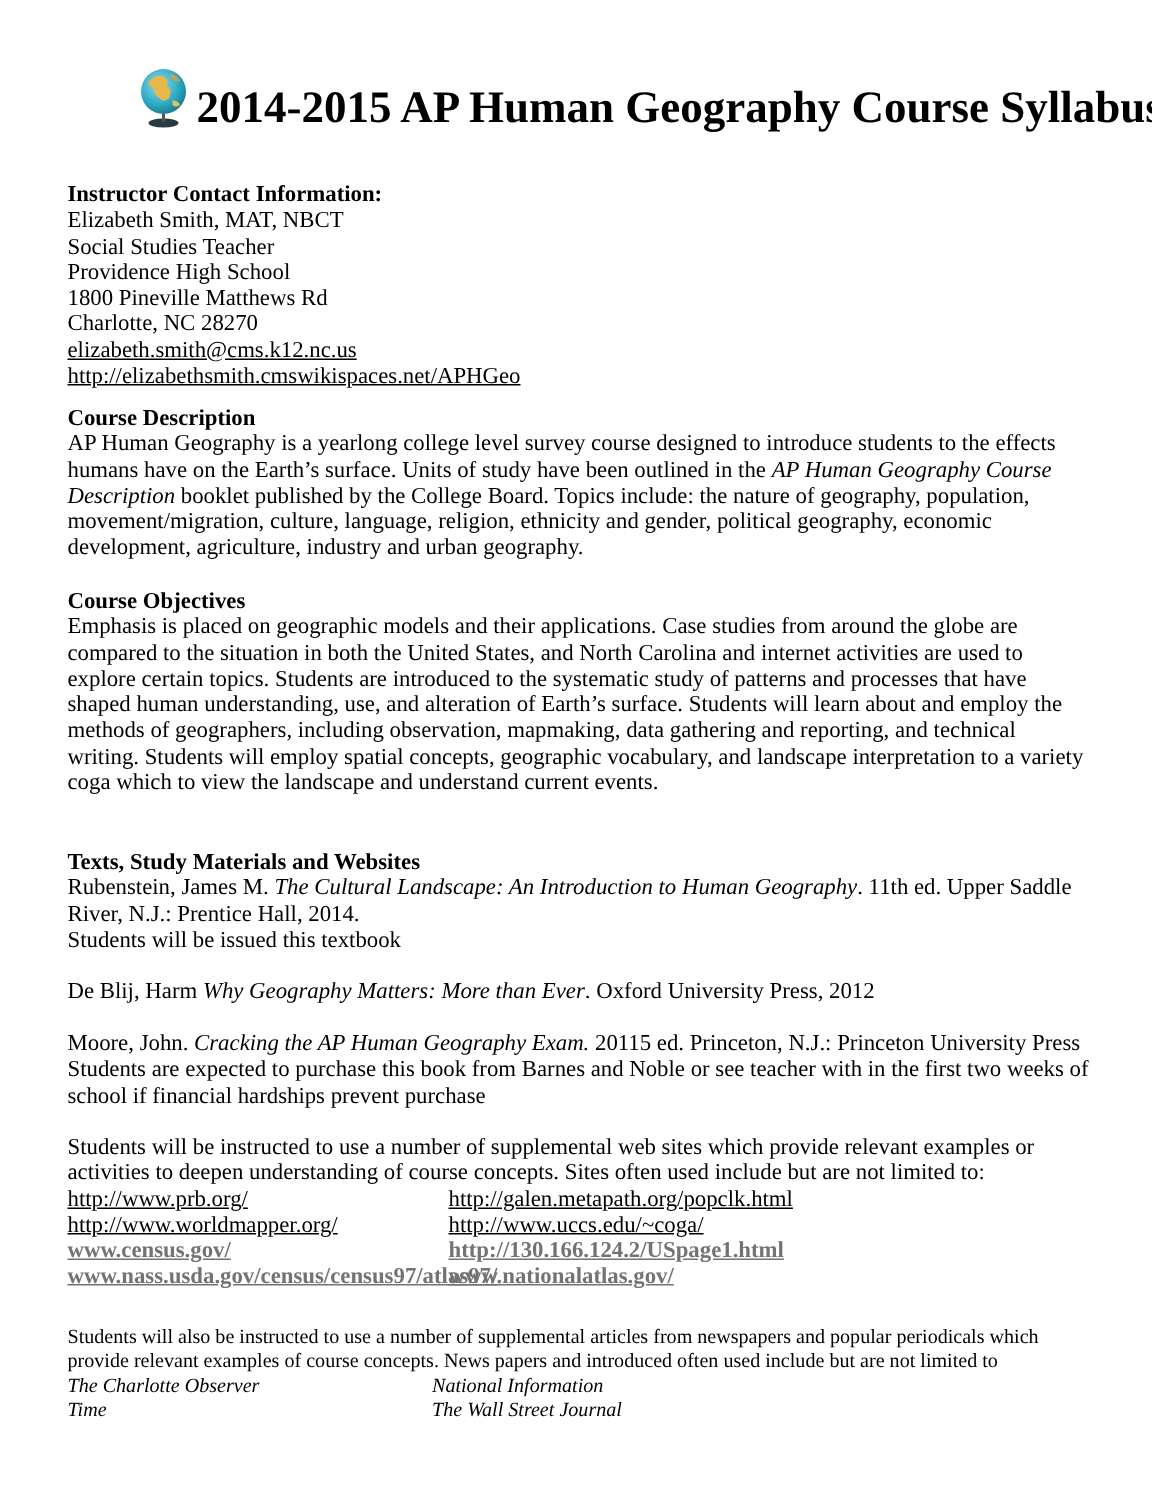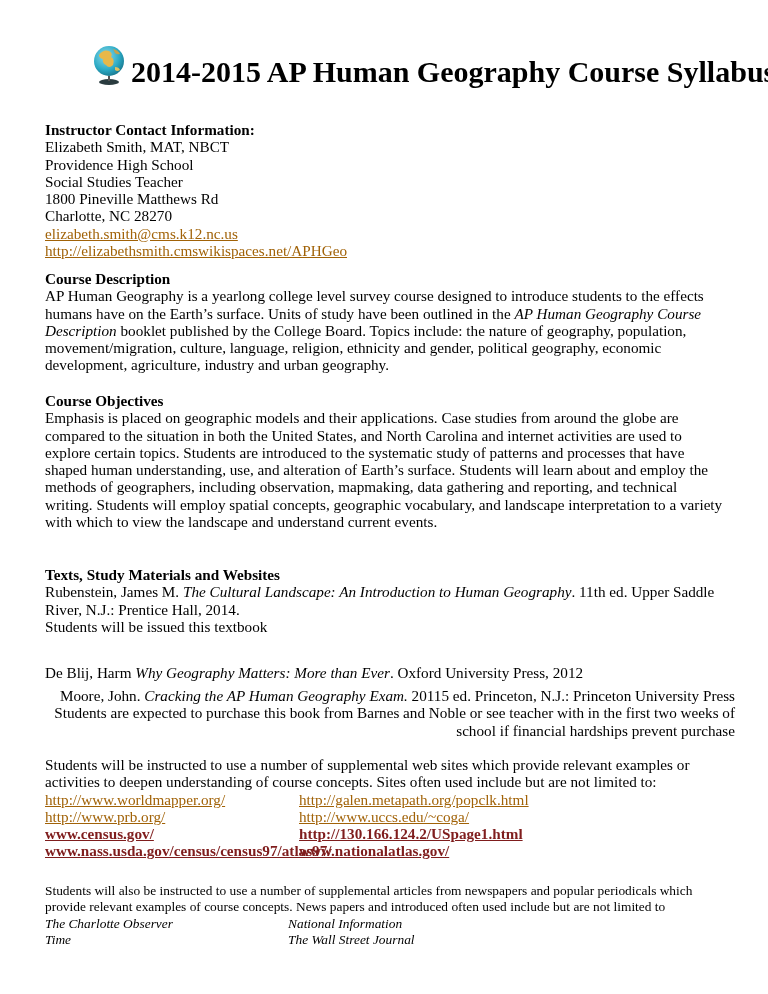--- a/index.html
+++ b/index.html
@@ -12,22 +12,22 @@
     }
     .title-row { position: absolute; left: 93px; top: 43px; height: 46px; width: 650px; }
     .globe { position: absolute; left: 0; top: 0; width: 34px; height: 44px; }
     .title {
       position: absolute; left: 38px; top: 15px;
       font-weight: bold; font-size: 30px; line-height: 28px; white-space: nowrap;
     }
     .section { position: absolute; left: 45px; width: 690px; }
     .bold { font-weight: bold; }
     .line { display: block; white-space: nowrap; }
-    a { color: #a16207; text-decoration: underline; }
-    a.strong { font-weight: bold; color: #7f1d1d; }
+    a { color: #000000; text-decoration: underline; }
+    a.strong { font-weight: bold; color: #737373; }
     .cols { position: relative; }
     .col-left { position: absolute; left: 0; }
     .col-right { position: absolute; left: 254px; }
     .small { font-size: 13.4px; line-height: 16.3px; }
     .small .col-right { left: 243px; }
     i { font-style: italic; }
   </style>
 </head>
 <body>
 
@@ -46,22 +46,22 @@
     <path d="M22 24 Q26 24 27 27 Q24 29 22 27 Z" fill="#e0c060"></path>
     <ellipse cx="16" cy="39" rx="10" ry="3" fill="#2a3b3f"></ellipse>
     <rect x="15" y="33" width="2" height="5" fill="#555"></rect>
   </svg>
   <div class="title">2014-2015 AP Human Geography Course Syllabus</div>
 </div>
 
 <div class="section" style="top:121px;">
   <span class="line bold">Instructor Contact Information:</span>
   <span class="line">Elizabeth Smith, MAT, NBCT</span>
+  <span class="line">Social Studies Teacher</span>
   <span class="line">Providence High School</span>
-  <span class="line">Social Studies Teacher</span>
   <span class="line">1800 Pineville Matthews Rd</span>
   <span class="line">Charlotte, NC 28270</span>
   <span class="line"><a>elizabeth.smith@cms.k12.nc.us</a></span>
   <span class="line"><a>http://elizabethsmith.cmswikispaces.net/APHGeo</a></span>
 </div>
 
 <div class="section" style="top:270px;">
   <span class="line bold">Course Description</span>
   <span class="line">AP Human Geography is a yearlong college level survey course designed to introduce students to the effects</span>
   <span class="line"><span>humans have on the Earth’s surface. Units of study have been outlined in the </span><i>AP Human Geography Course</i></span>
@@ -71,47 +71,47 @@
 </div>
 
 <div class="section" style="top:392px;">
   <span class="line bold">Course Objectives</span>
   <span class="line">Emphasis is placed on geographic models and their applications. Case studies from around the globe are</span>
   <span class="line">compared to the situation in both the United States, and North Carolina and internet activities are used to</span>
   <span class="line">explore certain topics. Students are introduced to the systematic study of patterns and processes that have</span>
   <span class="line">shaped human understanding, use, and alteration of Earth’s surface. Students will learn about and employ the</span>
   <span class="line">methods of geographers, including observation, mapmaking, data gathering and reporting, and technical</span>
   <span class="line">writing. Students will employ spatial concepts, geographic vocabulary, and landscape interpretation to a variety</span>
-  <span class="line">with which to view the landscape and understand current events.</span>
+  <span class="line">coga which to view the landscape and understand current events.</span>
 </div>
 
 <div class="section" style="top:566px;">
   <span class="line bold">Texts, Study Materials and Websites</span>
   <span class="line"><span>Rubenstein, James M. </span><i>The Cultural Landscape: An Introduction to Human Geography</i><span>. 11th ed. Upper Saddle</span></span>
   <span class="line">River, N.J.: Prentice Hall, 2014.</span>
   <span class="line">Students will be issued this textbook</span>
 </div>
 
-<div class="section" style="top:652px;margin-top:12px;">
+<div class="section" style="top:652px;">
   <span class="line"><span>De Blij, Harm </span><i>Why Geography Matters: More than Ever</i><span>. Oxford University Press, 2012</span></span>
 </div>
 
-<div class="section" style="top:687px;text-align:right;">
+<div class="section" style="top:687px;">
   <span class="line"><span>Moore, John. </span><i>Cracking the AP Human Geography Exam.</i><span> 20115 ed. Princeton, N.J.: Princeton University Press</span></span>
   <span class="line">Students are expected to purchase this book from Barnes and Noble or see teacher with in the first two weeks of</span>
   <span class="line">school if financial hardships prevent purchase</span>
 </div>
 
 <div class="section" style="top:756px;">
   <span class="line">Students will be instructed to use a number of supplemental web sites which provide relevant examples or</span>
   <span class="line">activities to deepen understanding of course concepts. Sites often used include but are not limited to:</span>
   <div class="cols" style="height:70px;">
     <div class="col-left">
+      <span class="line"><a>http://www.prb.org/</a></span>
       <span class="line"><a>http://www.worldmapper.org/</a></span>
-      <span class="line"><a>http://www.prb.org/</a></span>
       <span class="line"><a class="strong">www.census.gov/</a></span>
       <span class="line"><a class="strong">www.nass.usda.gov/census/census97/atlas97/</a></span>
     </div>
     <div class="col-right">
       <span class="line"><a>http://galen.metapath.org/popclk.html</a></span>
       <span class="line"><a>http://www.uccs.edu/~coga/</a></span>
       <span class="line"><a class="strong">http://130.166.124.2/USpage1.html</a></span>
       <span class="line"><a class="strong">www.nationalatlas.gov/</a></span>
     </div>
   </div>

